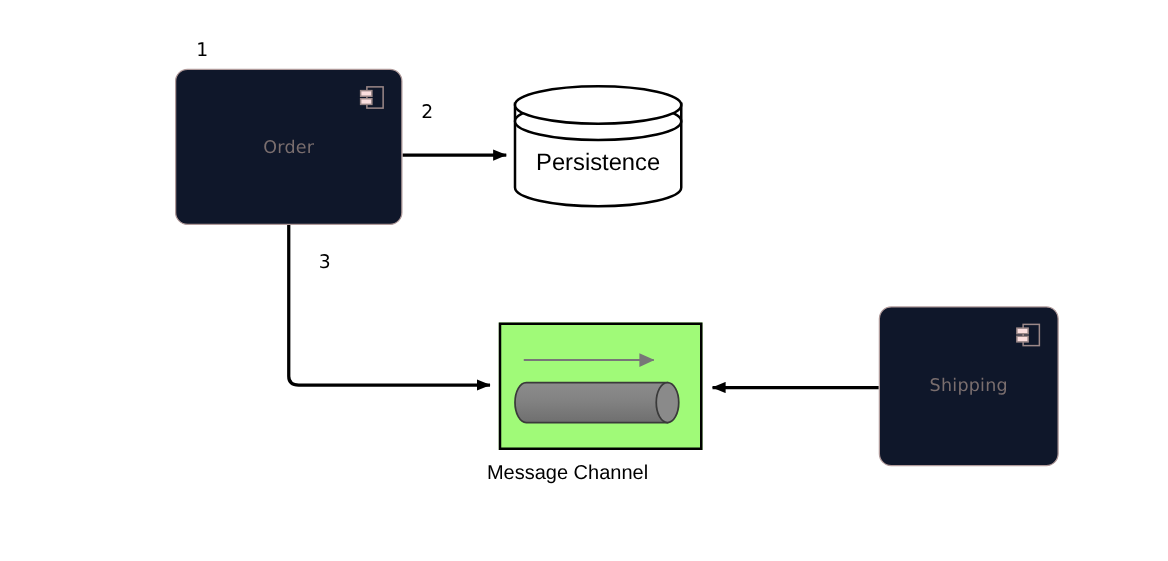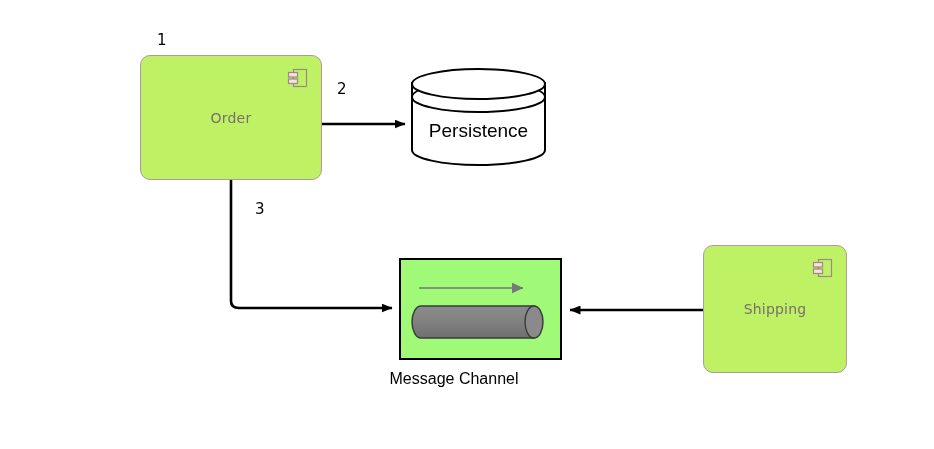--- a/index.html
+++ b/index.html
@@ -18,21 +18,21 @@
   .svg-layer {
     position: absolute;
     left: 0;
     top: 0;
     width: 934px;
     height: 449px;
   }
   .component-box {
     position: absolute;
     box-sizing: border-box;
-    background: #bef264;
+    background: #0f172a;
     border: 1px solid #b09a9a;
     border-radius: 10px;
     display: flex;
     align-items: center;
     justify-content: center;
   }
   .component-label {
     color: #7a6e6e;
     font-size: 14px;
     font-family: "DejaVu Sans", sans-serif;

